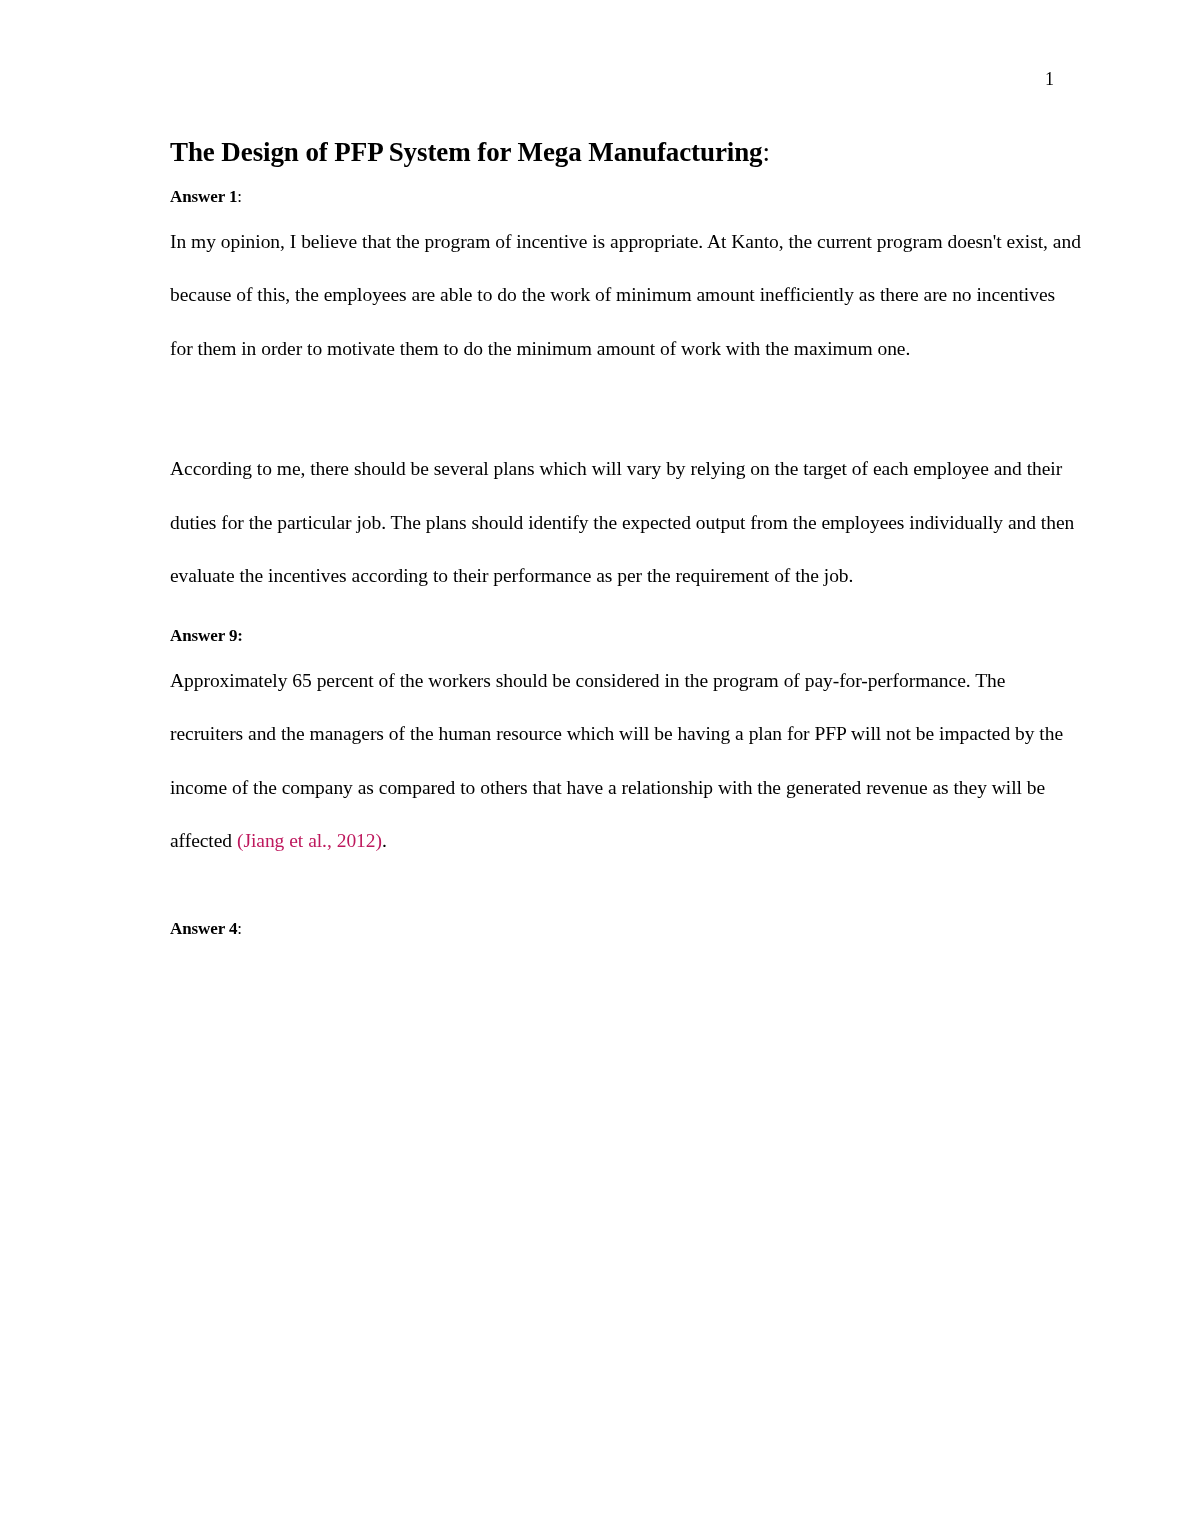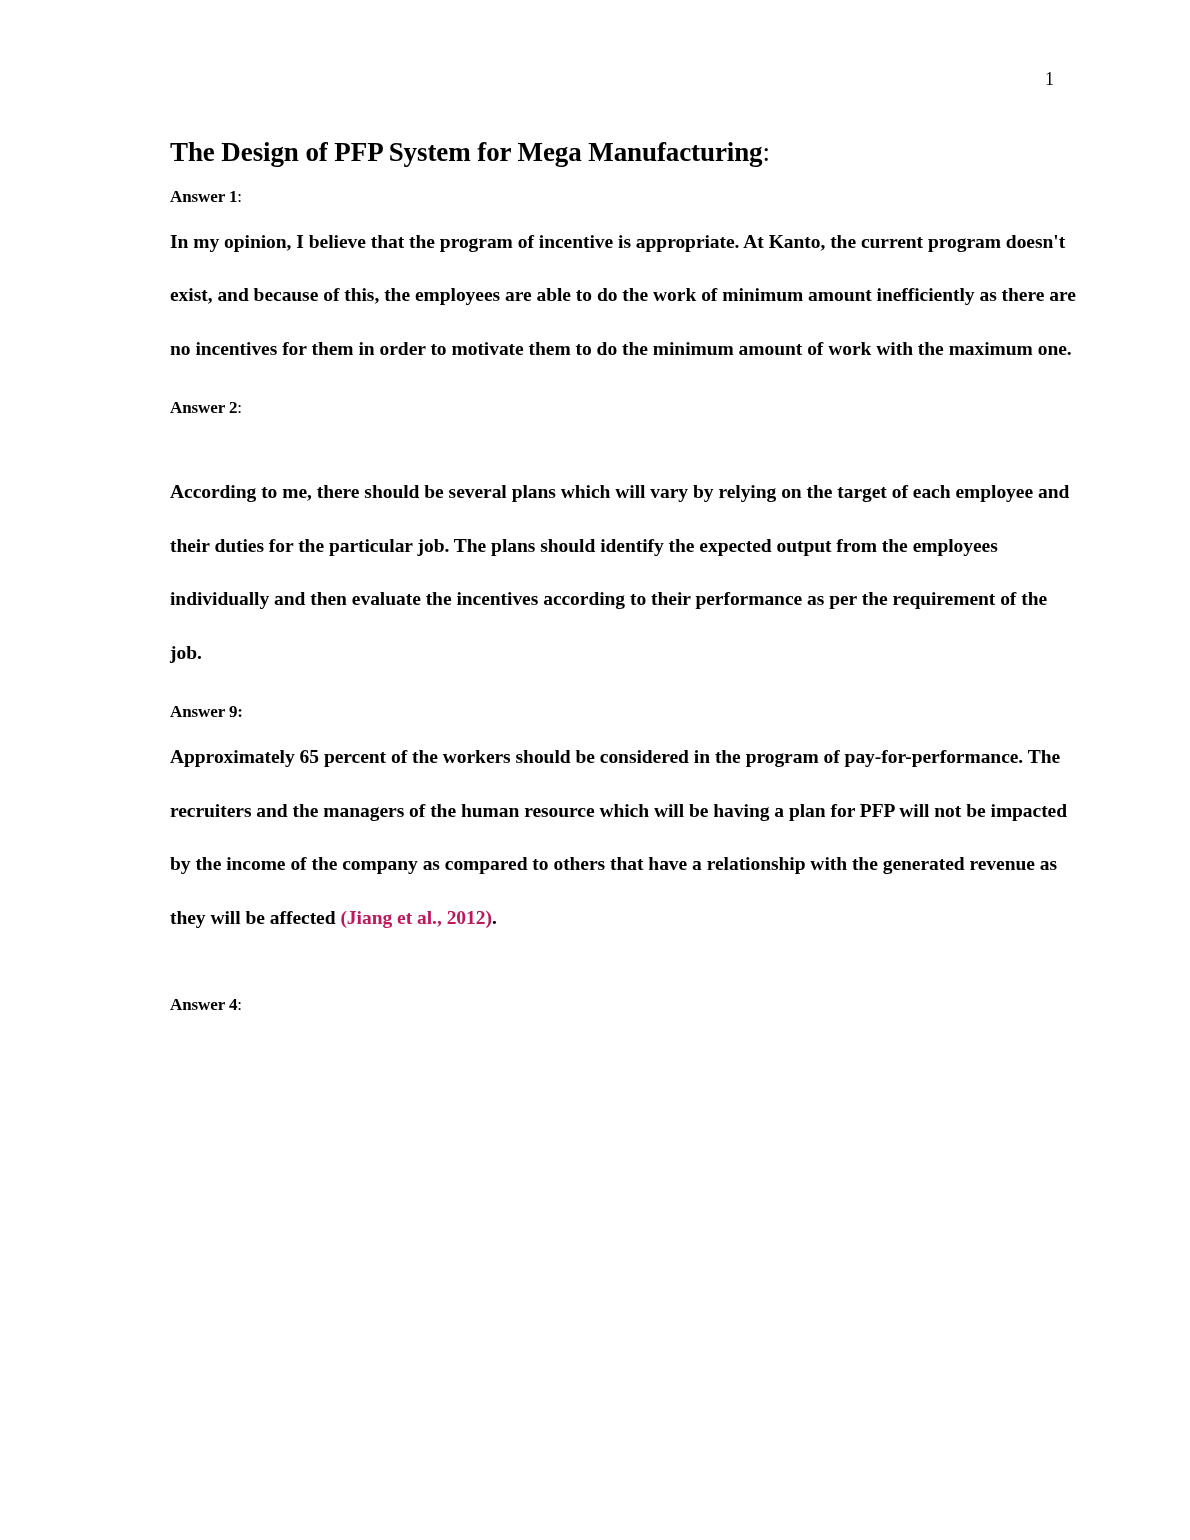--- a/index.html
+++ b/index.html
@@ -73,21 +73,20 @@
 
   
   .body-par {
     font-size: 19.5px;
     line-height: 53.5px;
     margin: 0;
     padding: 0;
     text-align: left;
     letter-spacing: -0.05px;
     word-spacing: 0.1px;
-    font-weight: bold;
   }
 
   .citation {
     color: #be185d;
   }
 
   
   .sect {
     margin: 0;
   }
@@ -119,21 +118,20 @@
 
     <div class="sect">
       <h2 class="answer-heading"><span>Answer 1</span><span class="punct-regular">:</span></h2>
       <div class="gap-heading-to-par"></div>
       <p class="body-par">In my opinion, I believe that the program of incentive is appropriate. At Kanto, the current program doesn't exist, and because of this, the employees are able to do the work of minimum amount inefficiently as there are no incentives for them in order to motivate them to do the minimum amount of work with the maximum one.</p>
     </div>
 
     <div class="gap-after-par"></div>
 
     <div class="sect">
-      <h2 class="answer-heading"><span>Answer 2</span><span class="punct-regular">:</span></h2>
       <div class="gap-extra-blank"></div>
       <p class="body-par">According to me, there should be several plans which will vary by relying on the target of each employee and their duties for the particular job. The plans should identify the expected output from the employees individually and then evaluate the incentives according to their performance as per the requirement of the job.</p>
     </div>
 
     <div class="gap-after-par"></div>
 
     <div class="sect">
       <h2 class="answer-heading"><span>Answer 9</span><span class="punct-bold">:</span></h2>
       <div class="gap-heading-to-par"></div>
       <p class="body-par"><span>Approximately 65 percent of the workers should be considered in the program of pay-for-performance. The recruiters and the managers of the human resource which will be having a plan for PFP will not be impacted by the income of the company as compared to others that have a relationship with the generated revenue as they will be affected </span><span class="citation">(Jiang et al., 2012)</span><span>.</span></p>

